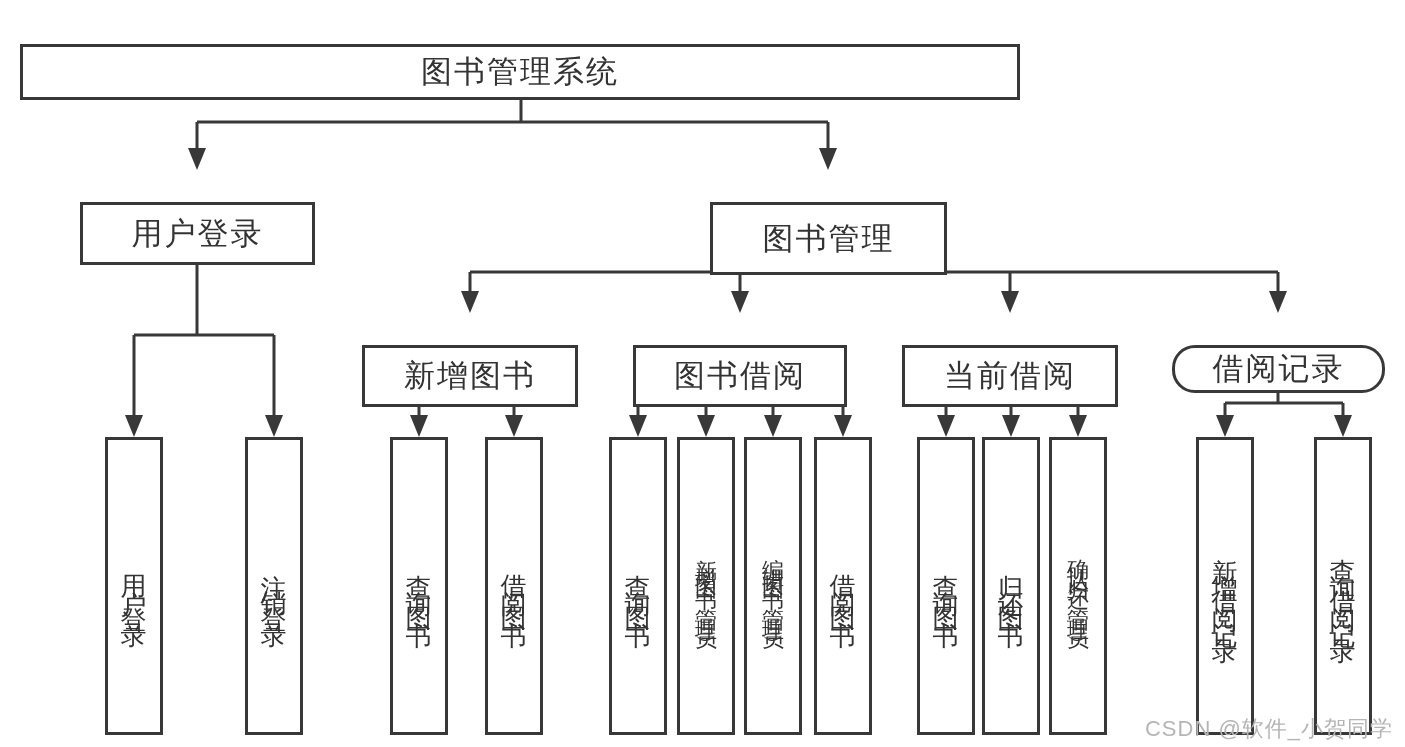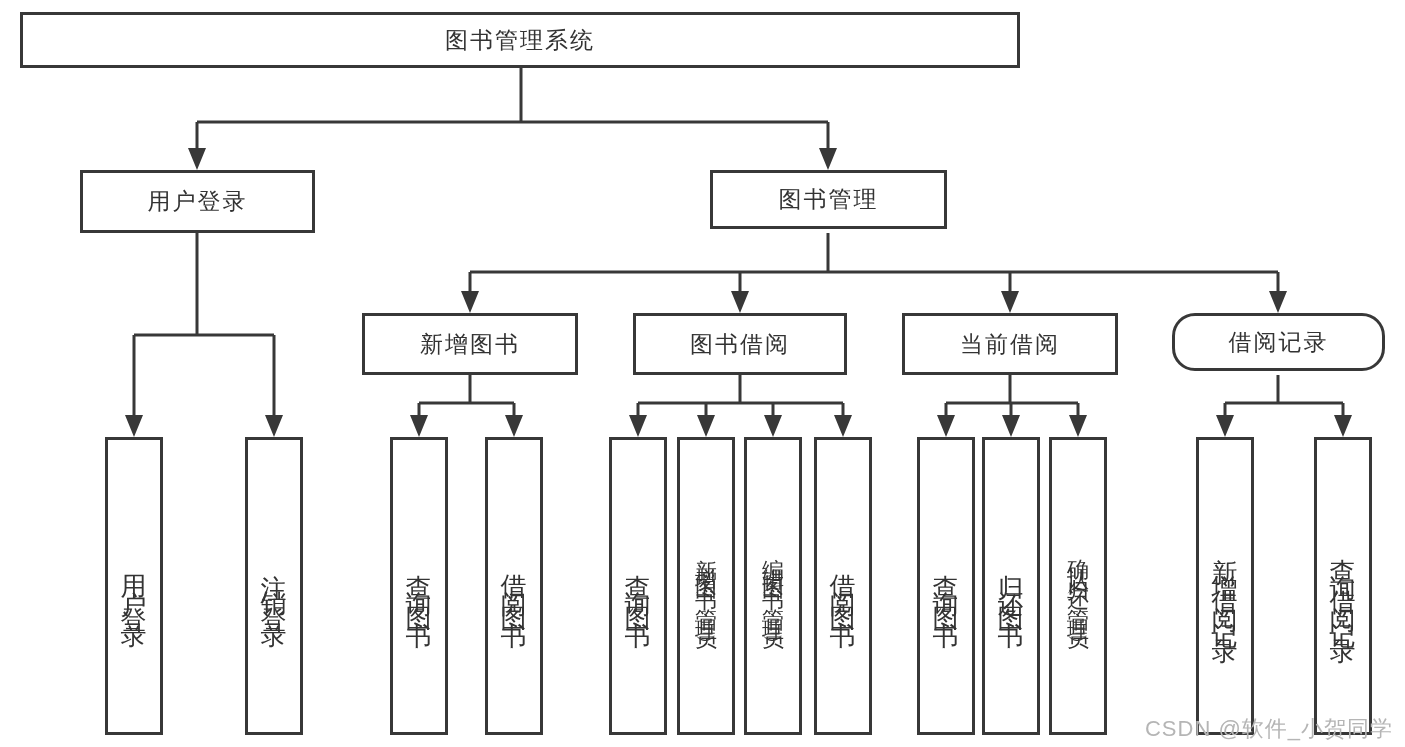--- a/index.html
+++ b/index.html
@@ -15,23 +15,24 @@
     position: absolute;
     box-sizing: border-box;
     border: 3px solid #383838;
     background: #ffffff;
     display: flex;
     align-items: center;
     justify-content: center;
     color: #333333;
   }
   .hbox {
-    font-size: 23px;
+    font-size: 31px;
     letter-spacing: 2px;
     white-space: nowrap;
+    margin-top: 32px;
   }
   .vbox {
     writing-mode: vertical-rl;
     text-orientation: mixed;
     font-size: 26px;
     letter-spacing: 16px;
     line-height: 1;
   }
   .vbox.long {
     font-size: 22px;
@@ -66,26 +67,26 @@
              M125 415 h18 l-9 22 z M265 415 h18 l-9 22 z
              M410 415 h18 l-9 22 z M505 415 h18 l-9 22 z
              M629 415 h18 l-9 22 z M697 415 h18 l-9 22 z M764 415 h18 l-9 22 z M834 415 h18 l-9 22 z
              M937 415 h18 l-9 22 z M1002 415 h18 l-9 22 z M1069 415 h18 l-9 22 z
              M1216 415 h18 l-9 22 z M1334 415 h18 l-9 22 z"></path>
   </svg>
 
   <div class="box hbox" style="left:20px; top:12px; width:1000px; height:56px;">图书管理系统</div>
 
   <div class="box hbox" style="left:80px; top:170px; width:235px; height:63px;">用户登录</div>
-  <div class="box hbox" style="left:710px; top:170px; width:237px; height:59px;">图书管理</div>
+  <div class="box hbox" style="left:710px; top:170px; width:237px; height:73px;">图书管理</div>
 
   <div class="box hbox" style="left:362px; top:313px; width:216px; height:62px;">新增图书</div>
   <div class="box hbox" style="left:633px; top:313px; width:214px; height:62px;">图书借阅</div>
   <div class="box hbox" style="left:902px; top:313px; width:216px; height:62px;">当前借阅</div>
-  <div class="box hbox" style="left:1172px; top:313px; width:213px; height:58px;border-radius:23px;">借阅记录</div>
+  <div class="box hbox" style="left:1172px; top:313px; width:213px; height:48px;border-radius:23px;">借阅记录</div>
 
   <div class="box vbox" style="left:105px; top:437px; width:58px; height:298px;">用户登录</div>
   <div class="box vbox" style="left:245px; top:437px; width:58px; height:298px;">注销登录</div>
 
   <div class="box vbox" style="left:390px; top:437px; width:58px; height:298px;">查询图书</div>
   <div class="box vbox" style="left:485px; top:437px; width:58px; height:298px;">借阅图书</div>
 
   <div class="box vbox" style="left:609px; top:437px; width:58px; height:298px;">查询图书</div>
   <div class="box vbox long" style="left:677px; top:437px; width:58px; height:298px;">新增图书（管理员）</div>
   <div class="box vbox long" style="left:744px; top:437px; width:58px; height:298px;">编辑图书（管理员）</div>

